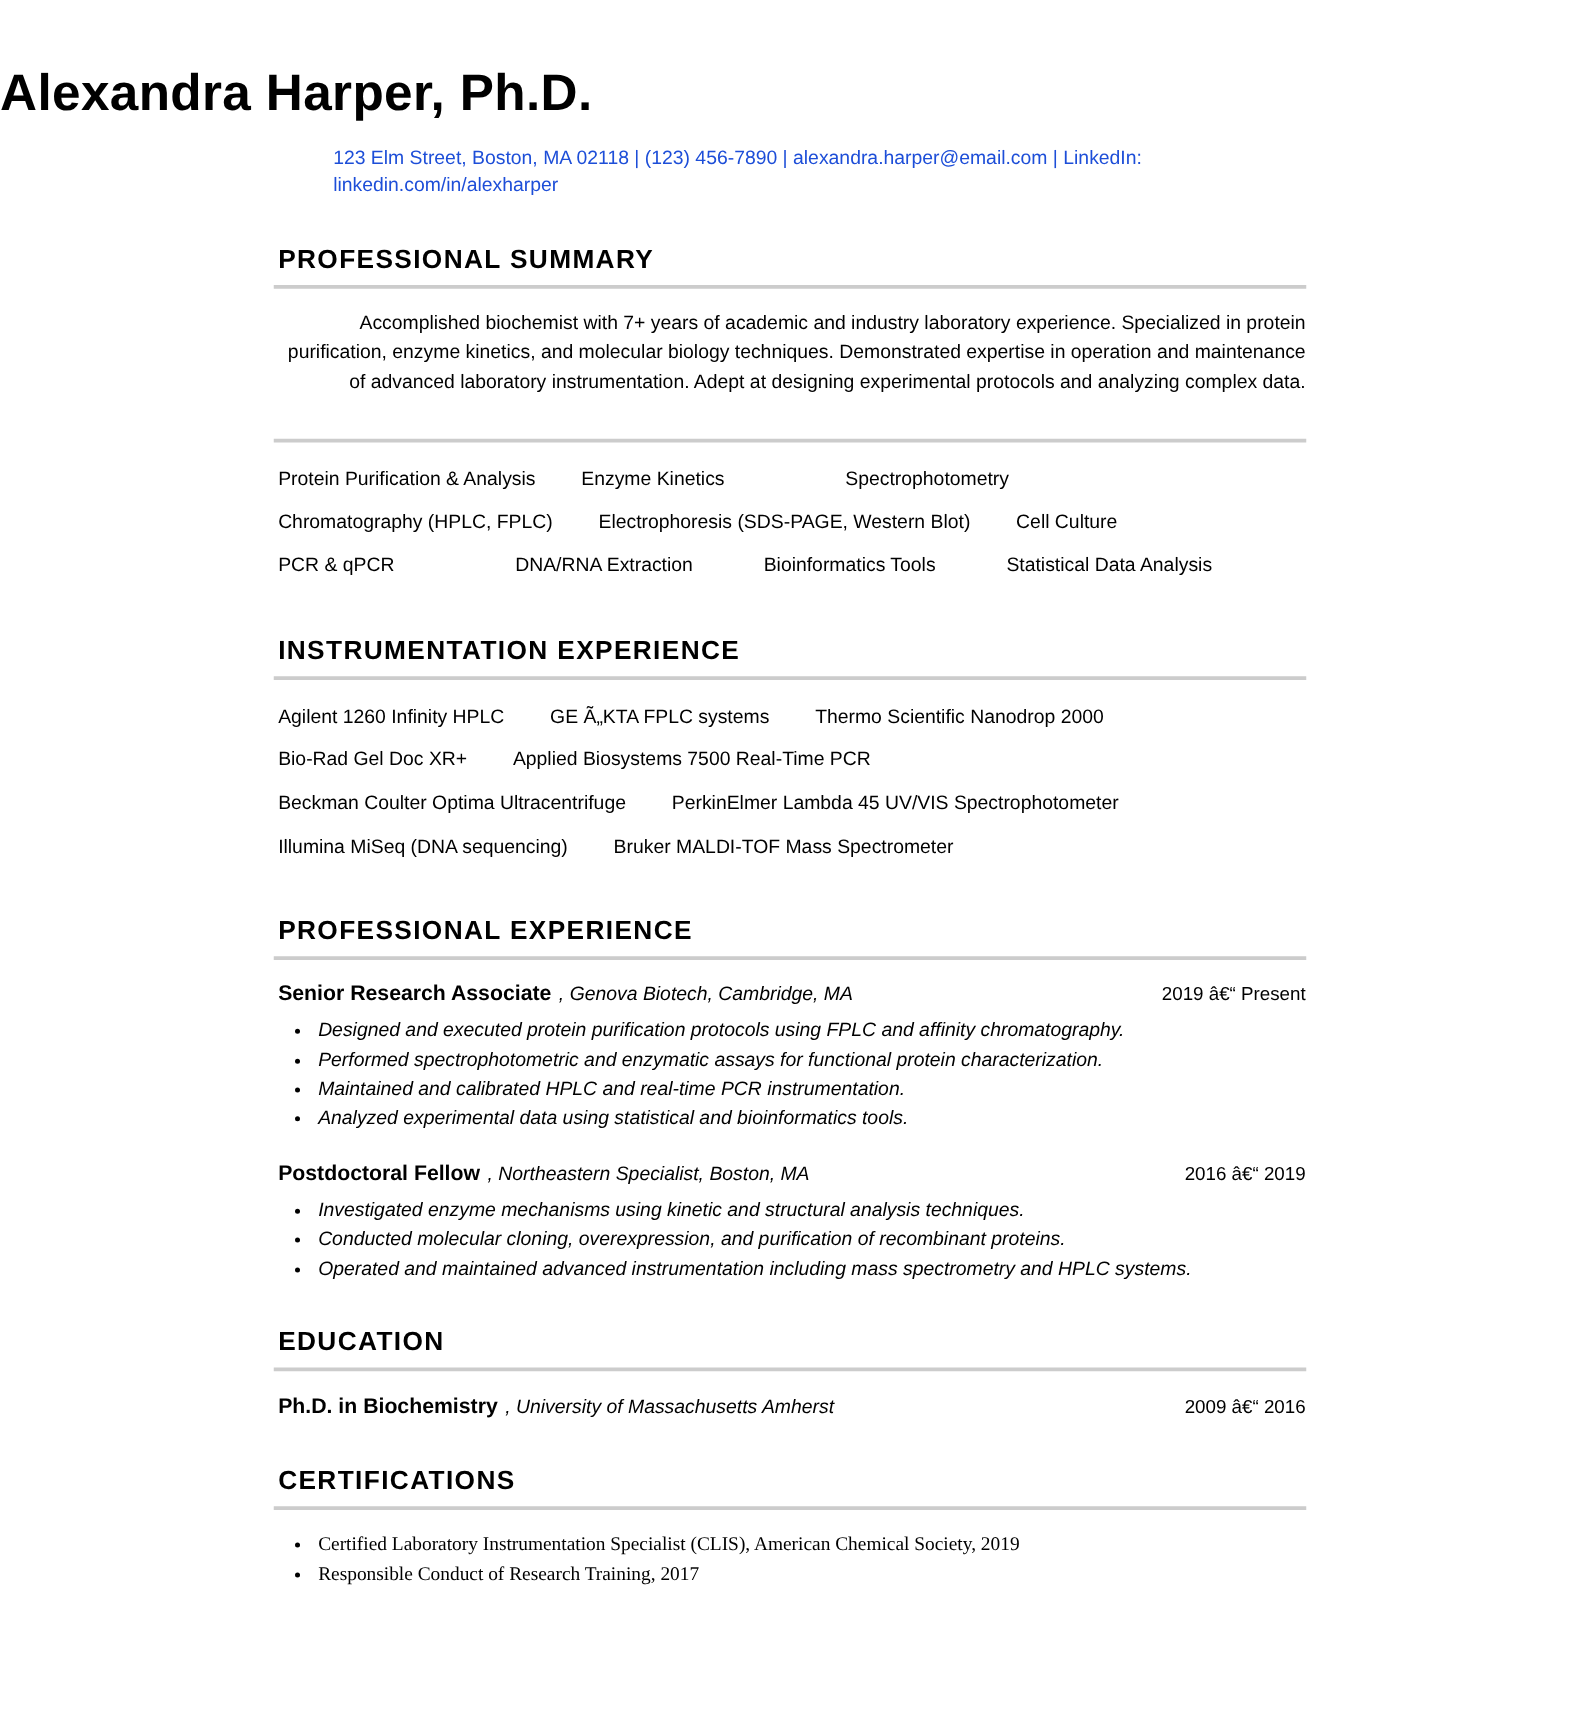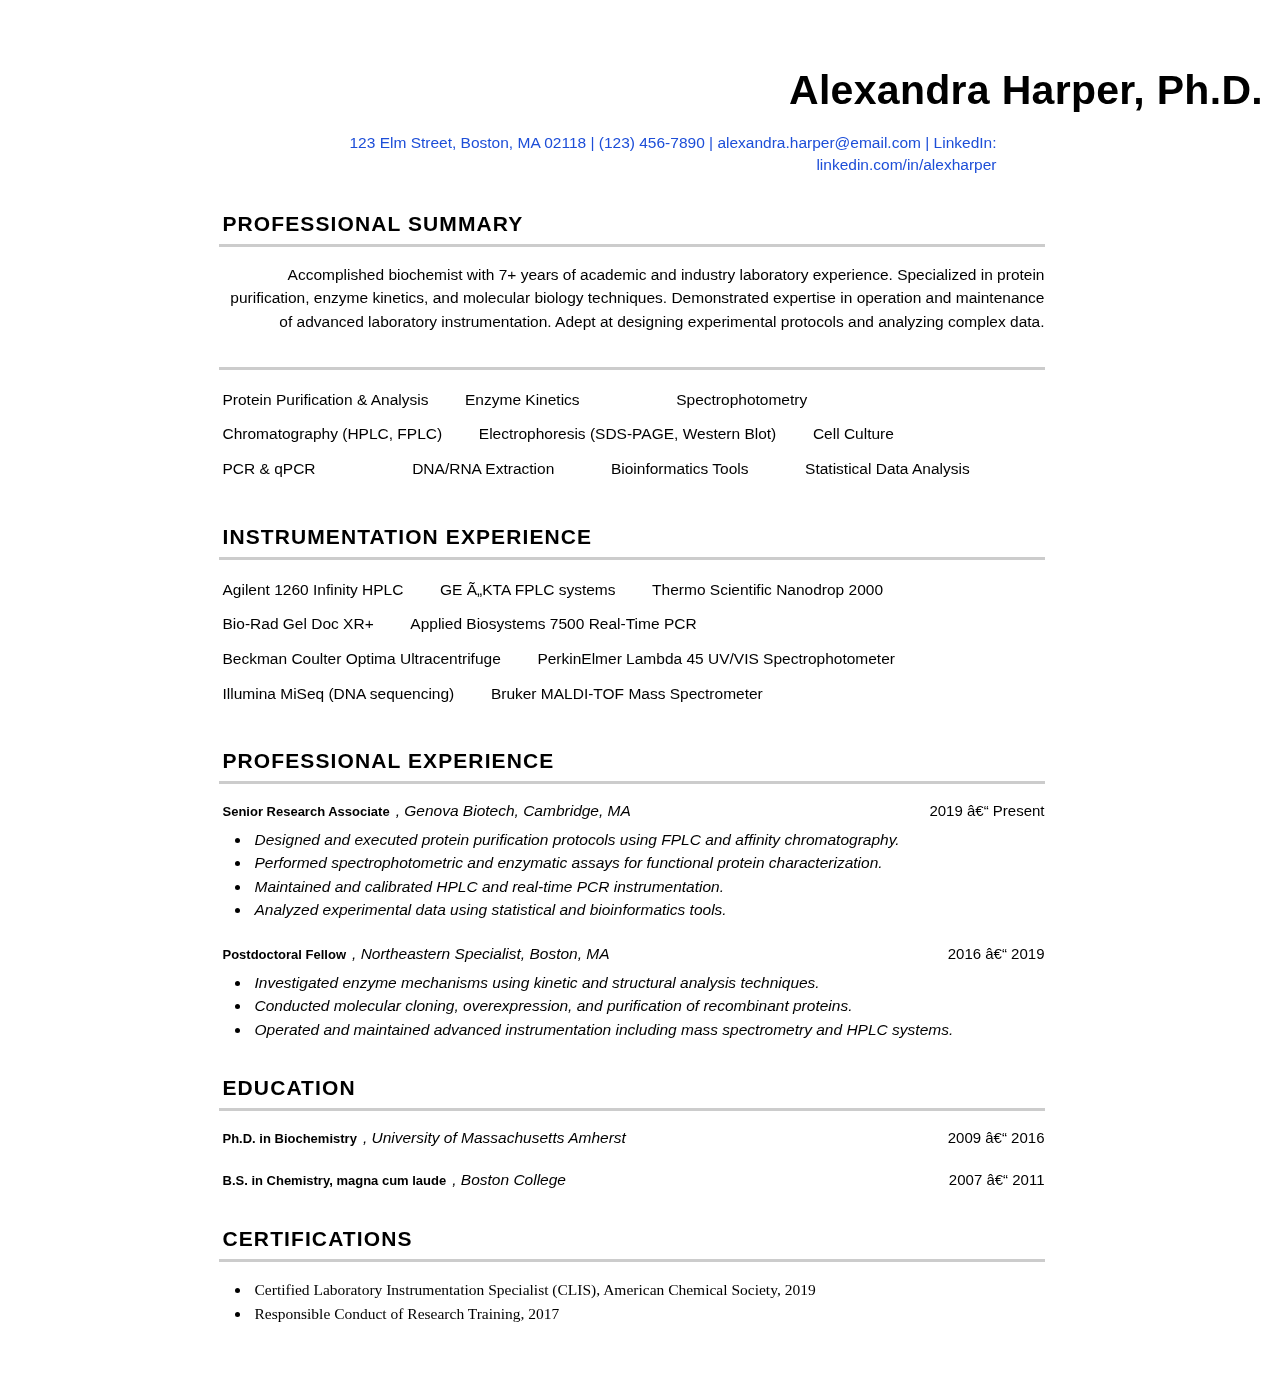--- a/index.html
+++ b/index.html
@@ -16,22 +16,22 @@
   }
 
   .page {
     width: 1263px;
     box-sizing: border-box;
     padding: 0;
   }
 
   
   .resume-header {
-    text-align: right;
-    padding-top: 68px;
+    text-align: left;
+    padding-top: 52px;
   }
   .candidate-name {
     font-size: 41px;
     font-weight: bold;
     letter-spacing: 0.3px;
     line-height: 1.12;
     margin: 0;
   }
   .contact-line {
     margin: 18px auto 0 auto;
@@ -99,21 +99,21 @@
     align-items: baseline;
     justify-content: space-between;
     gap: 16px;
   }
   .entry-headline {
     font-size: 16px;
     line-height: 1.35;
   }
   .entry-role {
     font-weight: bold;
-    font-size: 13px;
+    font-size: 17px;
   }
   .entry-org {
     font-style: italic;
     font-size: 15.5px;
     margin-left: 6px;
   }
   .entry-dates {
     font-size: 15px;
     white-space: nowrap;
     flex: 0 0 auto;
@@ -268,28 +268,20 @@
 
       <div class="entry edu-entry">
         <div class="entry-head">
           <div class="entry-headline">
             <span class="entry-role">Ph.D. in Biochemistry</span><span class="entry-org">, University of Massachusetts Amherst</span>
           </div>
           <div class="entry-dates">2009 â€“ 2016</div>
         </div>
       </div>
 
-      <div class="entry edu-entry">
-        <div class="entry-head">
-          <div class="entry-headline">
-            <span class="entry-role">B.S. in Chemistry, magna cum laude</span><span class="entry-org">, Boston College</span>
-          </div>
-          <div class="entry-dates">2007 â€“ 2011</div>
-        </div>
-      </div>
     </section>
 
     <section class="section">
       <h2 class="section-title">CERTIFICATIONS</h2>
       <div class="section-rule"></div>
       <ul class="cert-list">
         <li>Certified Laboratory Instrumentation Specialist (CLIS), American Chemical Society, 2019</li>
         <li>Responsible Conduct of Research Training, 2017</li>
       </ul>
     </section>

